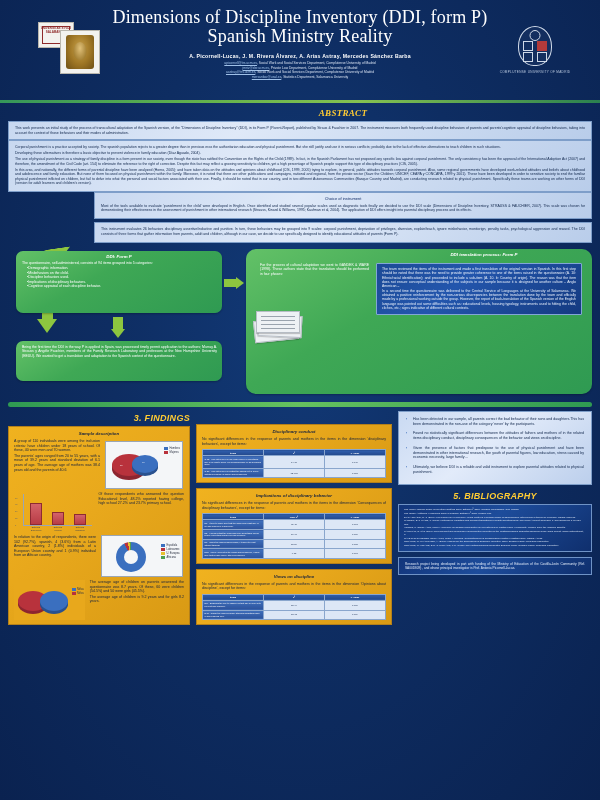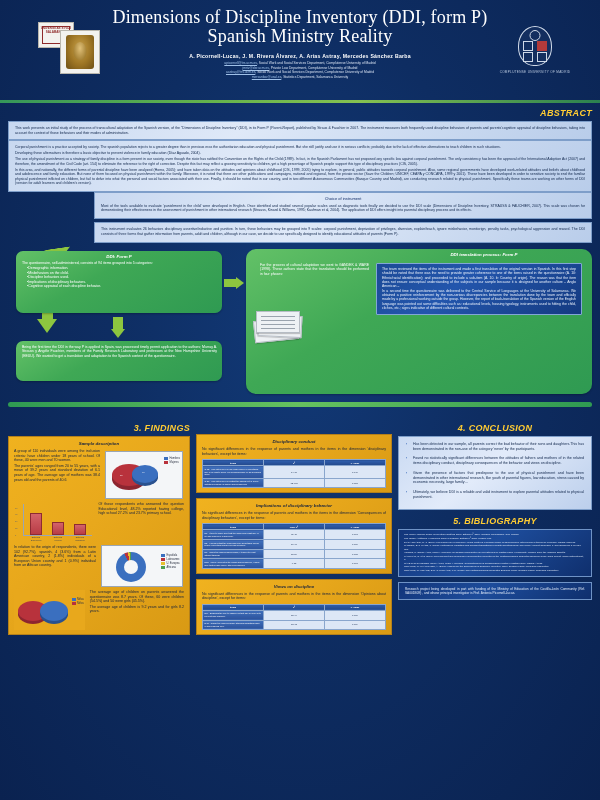--- a/index.html
+++ b/index.html
@@ -138,22 +138,23 @@
   .sec-head {
     color: #ffcc33;
     font-size: 9px;
     font-weight: bold;
     font-style: italic;
     text-align: center;
     margin: 5px 0 3px 0;
     letter-spacing: 0.3px;
   }
   .sec-head.left-ab {
-    text-align: right;
+    text-align: center;
     padding-left: 86px;
+    font-family: Liberation Serif, serif;
   }
 
   .textbox {
     background: linear-gradient(135deg, #c8d8f0 0%, #dfe9f8 40%, #b9cdea 100%);
     border: 0.7px solid #7e9ec9;
     color: #10264b;
     font-size: 3.5px;
     line-height: 4.5px;
     padding: 4px 6px;
     text-align: justify;
@@ -280,21 +281,21 @@
     height: 5px;
     margin: 5px 8px 0 8px;
     border-radius: 3px;
     background: linear-gradient(90deg, #2f9a52 0%, #66c15f 50%, #2f9a52 100%);
   }
 
   .cols {
     display: flex;
     gap: 6px;
     padding: 0 8px;
-    margin-top: 14px;
+    margin-top: 4px;
   }
   .col-left  { width: 182px; }
   .col-mid   { width: 198px; }
   .col-right { width: 196px; }
 
   .ybox {
     background: linear-gradient(140deg, #f0b21f 0%, #e8a81c 45%, #d99a14 100%);
     border: 0.7px solid #b4801a;
     padding: 4px 5px;
     color: #17233f;
@@ -779,21 +780,20 @@
             <td class="item">E.11.- Praise the child for finally stopping his/hating badly or his behaving well.</td>
             <td class="num">13.42</td>
             <td class="num">0.009</td>
           </tr>
         </tbody>
           </table>
       </div>
     </div>
 
     <div class="col-right">
-      <div class="sec-head" style="margin:2px 0 3px 0;">4. CONCLUSION</div>
 
       <div class="concl-box">
         <ul>
           <li>Has been detected in our sample, all parents correct the bad behavior of their sons and daughters.This has been demonstrated in the non-use of the category 'never' by the participants.</li>
           <li>Found no statistically significant differences between the attitudes of fathers and mothers of in the related items disciplinary conduct, disciplinary consequences of the behavior and views on discipline.</li>
           <li>Given the presence of factors that predispose to the use of physical punishment and have been demonstrated in other international research, like youth of parental figures, low education, stress caused by economic necessity, large family…</li>
           <li>Ultimately, we believe DDI is a reliable and valid instrument to explore parental attitudes related to physical punishment.</li>
         </ul>
       </div>
 

